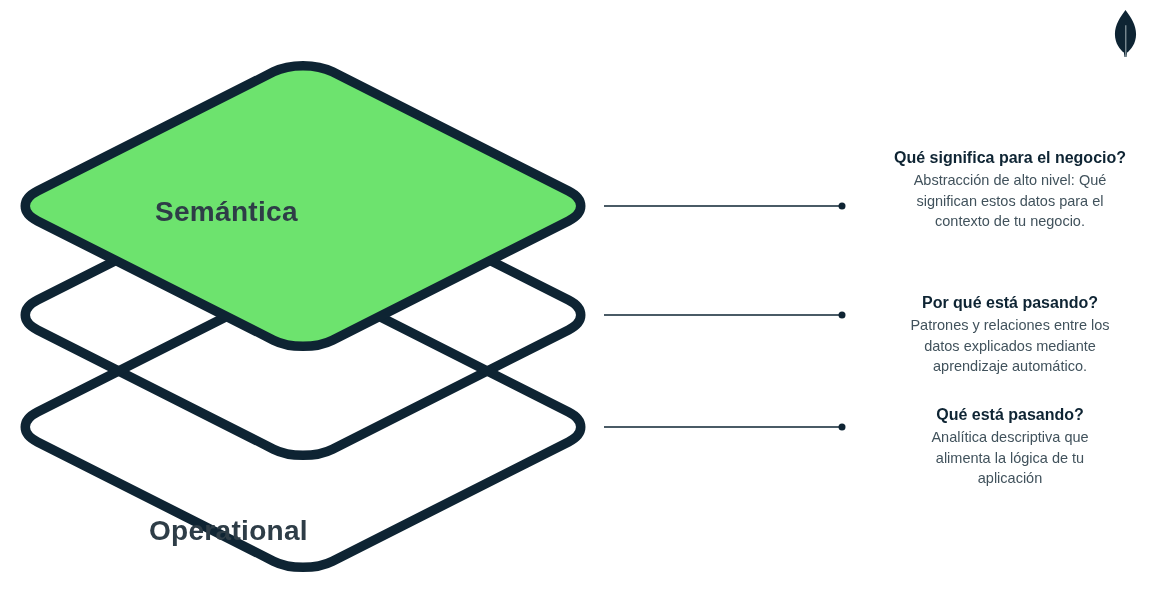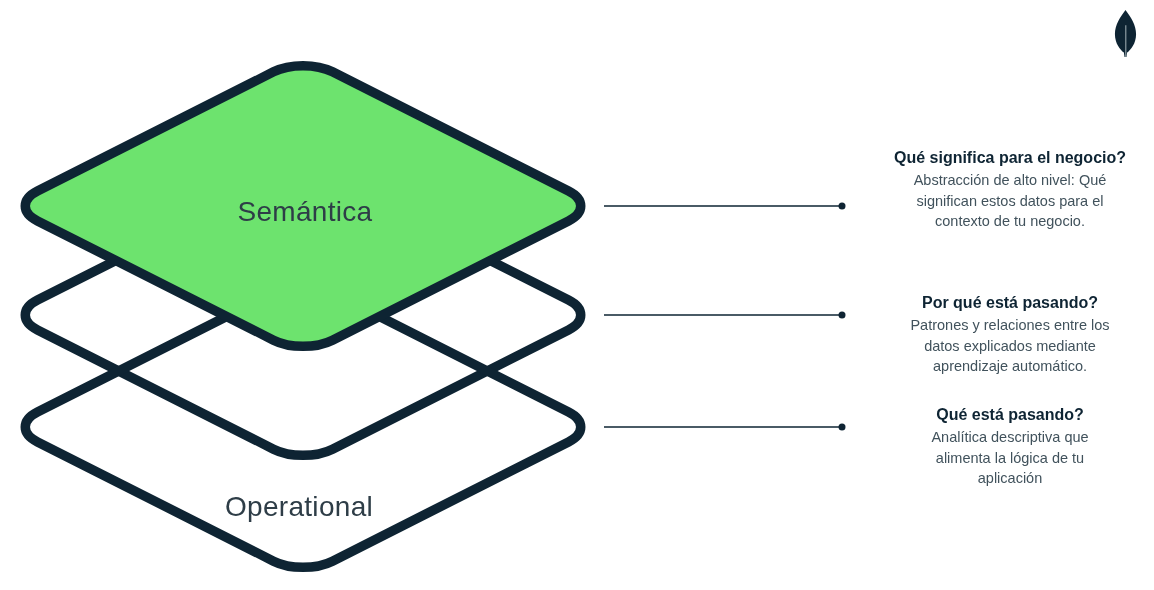--- a/index.html
+++ b/index.html
@@ -17,30 +17,29 @@
     height: 590px;
     background: #ffffff;
   }
   .diagram-svg {
     position: absolute;
     left: 0;
     top: 0;
   }
   .layer-label {
     position: absolute;
-    text-align: center;
     font-size: 28px;
-    font-weight: 400;
+    font-weight: 700;
     color: #2E3D47;
     letter-spacing: 0.3px;
     white-space: nowrap;
   }
   .label-semantica   { left: 155px; top: 196px; width: 300px; }
   .label-inteligencia{ left: 125px; top: 367px; width: 356px; }
-  .label-operational { left: 149px; top: 491px; width: 300px; }
+  .label-operational { left: 149px; top: 515px; width: 300px; }
 
   .annotation {
     position: absolute;
     left: 864px;
     width: 292px;
     text-align: center;
   }
   .annotation-1 { top: 149px; }
   .annotation-2 { top: 294px; }
   .annotation-3 { top: 406px; }

